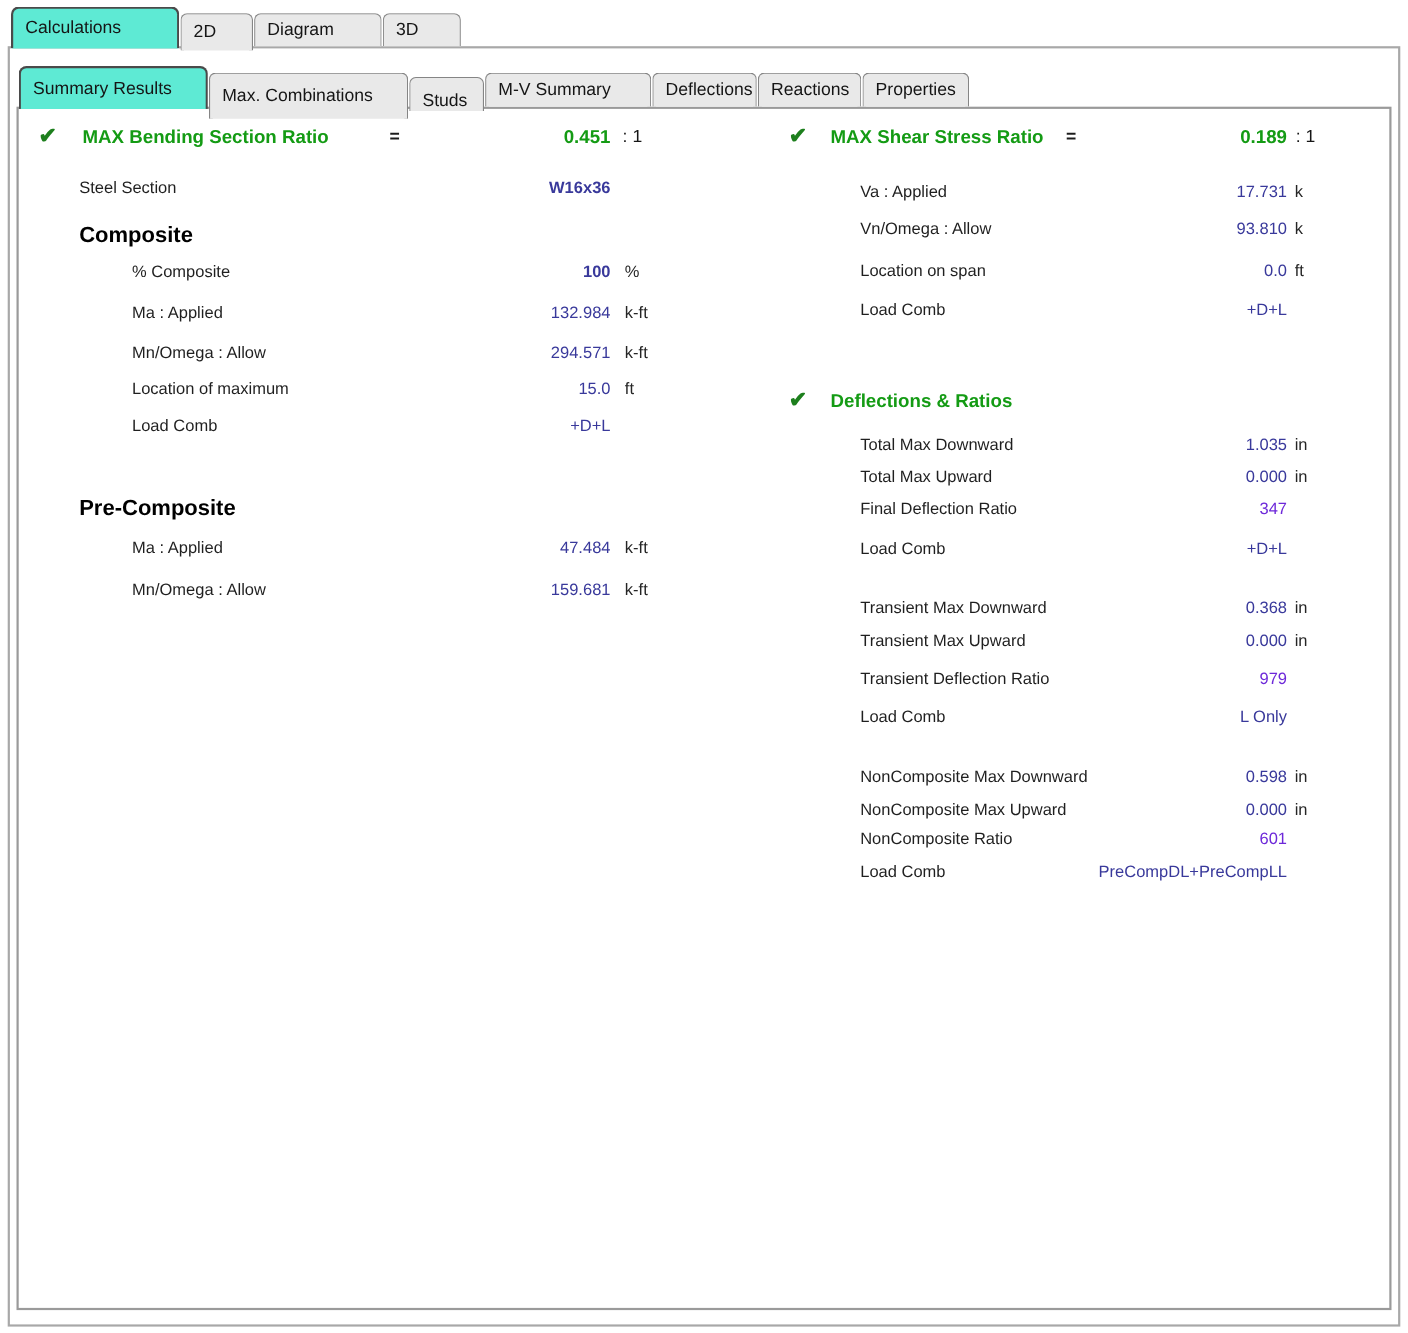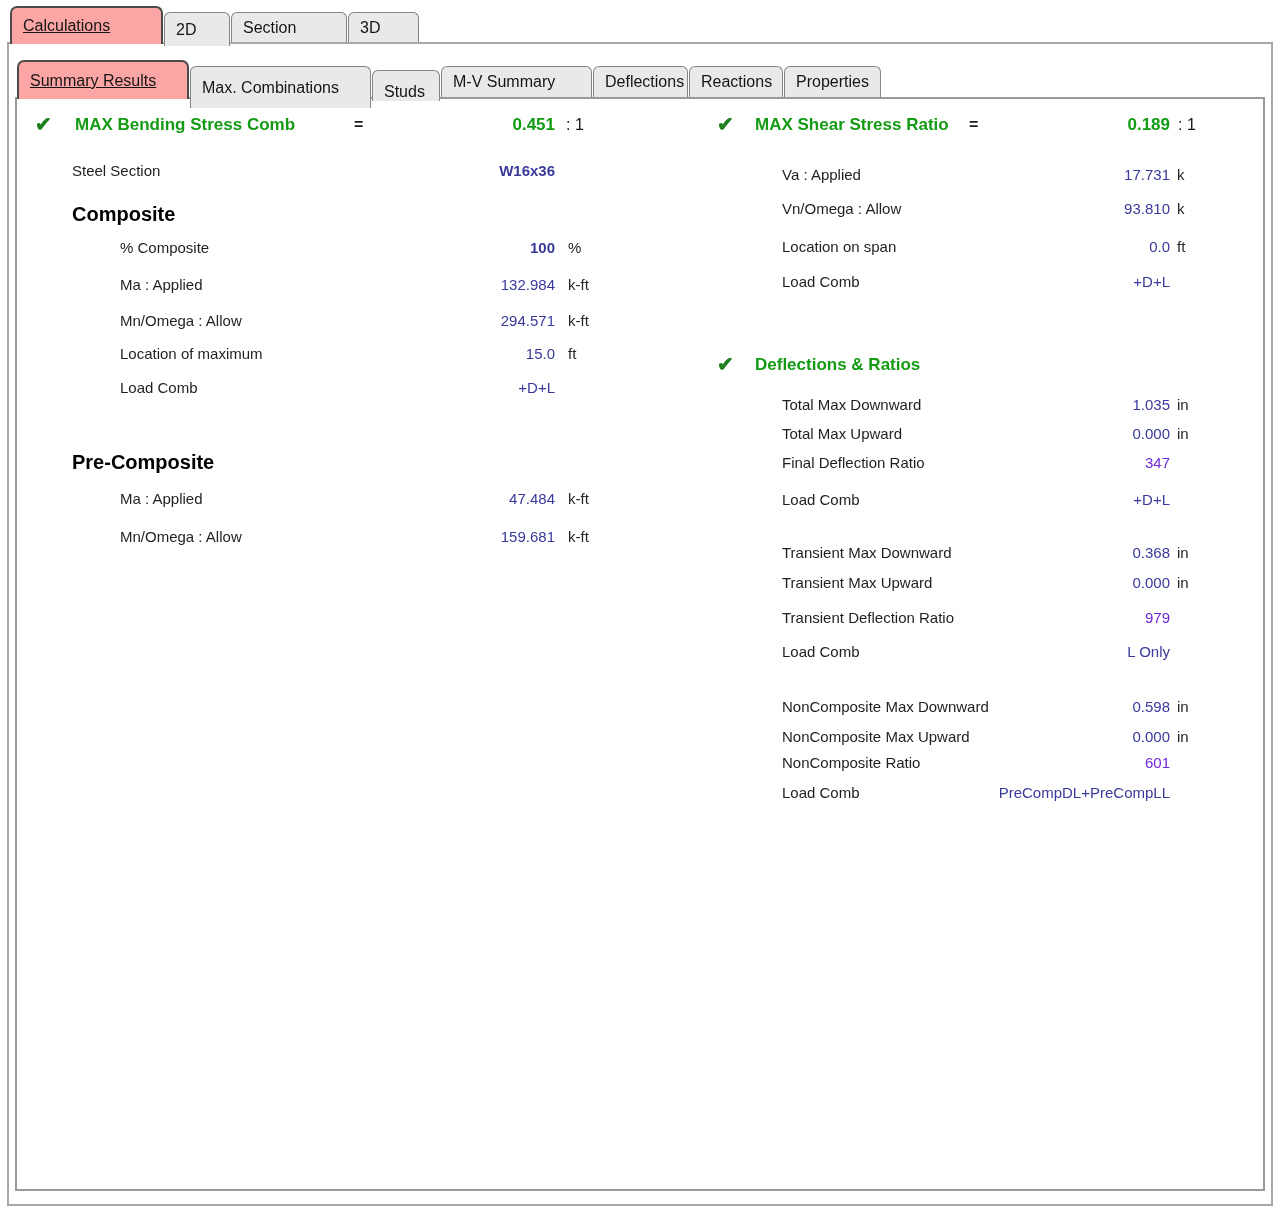--- a/index.html
+++ b/index.html
@@ -17,22 +17,22 @@
     box-sizing:border-box;border:2px solid #9a9a9a;background:#ffffff;z-index:2;
   }
   
   .tab{
     position:absolute;box-sizing:border-box;display:flex;align-items:center;
     padding-left:11px;font-size:16px;color:#151515;background:#e9e9e9;
     border:1px solid #858585;border-bottom:none;border-radius:6px 6px 0 0;z-index:4;
     cursor:default;white-space:nowrap;
   }
   .tab.active{
-    background:#fca5a5;border:2px solid #4a4a4a;border-bottom:none;
-    border-radius:7px 7px 0 0;z-index:6;font-size:16px;text-decoration:underline;
+    background:#5eead4;border:2px solid #4a4a4a;border-bottom:none;
+    border-radius:7px 7px 0 0;z-index:6;font-size:16px;
   }
   
   .row{position:absolute;left:0;width:1246px;height:22px;}
   .row span{position:absolute;top:0;white-space:nowrap;font-size:15px;}
   .lbl0{left:55px;}
   .lbl1{left:103px;text-align:center;}
   .lvl{left:338px;width:200px;text-align:right;}
   .lun{left:551px;color:#262626;}
   .rlbl{left:765px;}
   .rvl{left:953px;width:200px;text-align:right;}
@@ -51,21 +51,21 @@
 </head>
 <body>
 
 <div class="tab active" style="left:10px;top:6px;width:153px;height:38px;">
   <span>Calculations</span>
 </div>
 <div class="tab" style="left:164px;top:12px;width:66px;height:34px;">
   <span>2D</span>
 </div>
 <div class="tab" style="left:231px;top:12px;width:116px;height:30px;">
-  <span>Section</span>
+  <span>Diagram</span>
 </div>
 <div class="tab" style="left:348px;top:12px;width:71px;height:30px;">
   <span>3D</span>
 </div>
 
 <div class="page-outer"></div>
 
 <div class="tab active" style="left:17px;top:60px;width:172px;height:39px;">
   <span>Summary Results</span>
 </div>
@@ -84,21 +84,21 @@
 <div class="tab" style="left:689px;top:66px;width:94px;height:31px;">
   <span>Reactions</span>
 </div>
 <div class="tab" style="left:784px;top:66px;width:97px;height:31px;">
   <span>Properties</span>
 </div>
 
 <div class="page-inner">
 
   <span class="hcheck" style="left:18px;top:15px;">✔</span>
-  <span class="htitle" style="left:58px;top:16px;">MAX Bending Stress Comb</span>
+  <span class="htitle" style="left:58px;top:16px;">MAX Bending Section Ratio</span>
   <span class="heq" style="left:337px;top:17px;">=</span>
   <span class="hval" style="left:338px;top:16px;">0.451</span>
   <span class="hsuf" style="left:549px;top:17px;">: 1</span>
 
   <div class="row" style="top:63px;">
     <span class="lbl0">Steel Section</span>
     <span class="lvl val val-bold">W16x36</span>
   </div>
 
   <span class="sect" style="left:55px;top:104px;">Composite</span>

